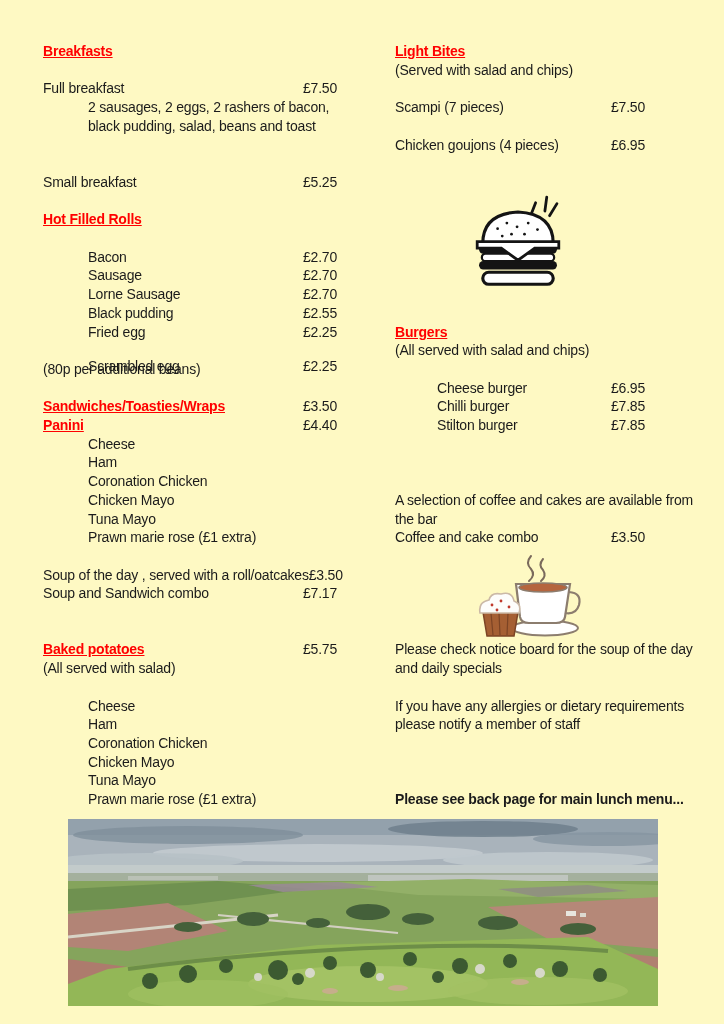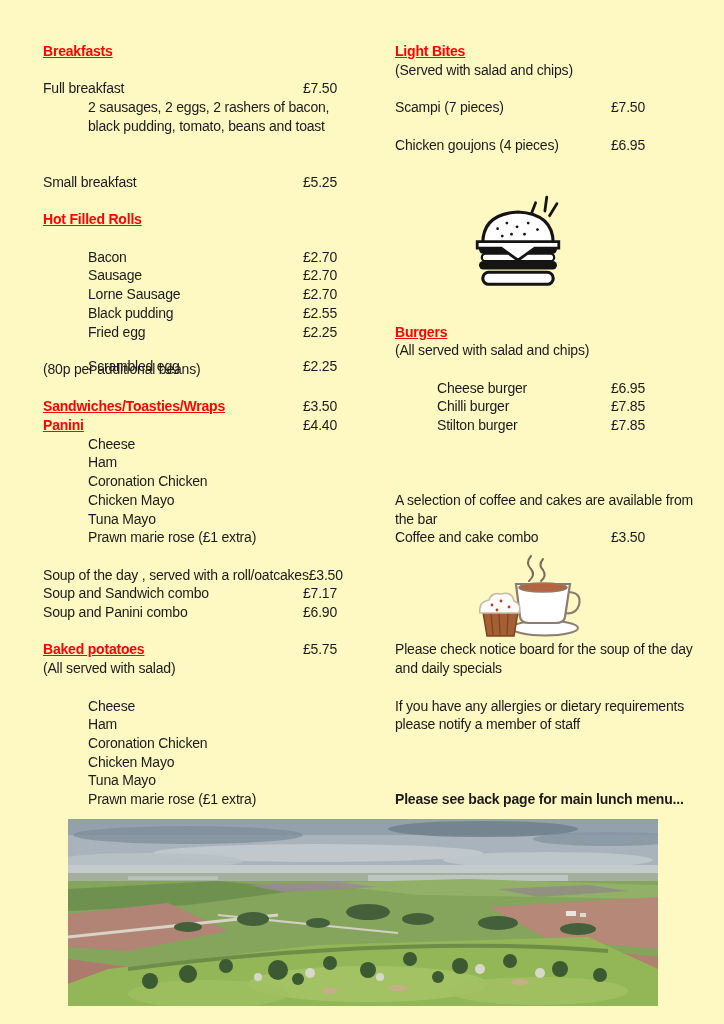--- a/index.html
+++ b/index.html
@@ -24,21 +24,21 @@
 
 <div class="page">
 
   <div class="ln L hd" style="top:42px">Breakfasts</div>
 
   <div class="row L" style="top:79.4px">
     <span>Full breakfast</span>
     <span>£7.50</span>
   </div>
   <div class="ln L ind" style="top:98.1px">2 sausages, 2 eggs, 2 rashers of bacon,</div>
-  <div class="ln L ind" style="top:116.8px">black pudding, tomato, beans and toast</div>
+  <div class="ln L ind" style="top:116.8px">black pudding, salad, beans and toast</div>
 
   <div class="row L" style="top:172.9px">
     <span>Small breakfast</span>
     <span>£5.25</span>
   </div>
 
   <div class="ln L hd" style="top:210.3px">Hot Filled Rolls</div>
 
   <div class="row L" style="top:247.7px">
     <span class="ind">Bacon</span>
@@ -81,24 +81,20 @@
   <div class="ln L ind" style="top:509.5px">Tuna Mayo</div>
   <div class="ln L ind" style="top:528.2px">Prawn marie rose (£1 extra)</div>
 
   <div class="row L" style="top:565.6px">
     <span>Soup of the day , served with a roll/oatcakes</span>
     <span>£3.50</span>
   </div>
   <div class="row L" style="top:584.3px">
     <span>Soup and Sandwich combo</span>
     <span>£7.17</span>
-  </div>
-  <div class="row L" style="top:603px">
-    <span>Soup and Panini combo</span>
-    <span>£6.90</span>
   </div>
 
   <div class="row L" style="top:640.4px">
     <span class="hd">Baked potatoes</span>
     <span>£5.75</span>
   </div>
   <div class="ln L" style="top:659.1px">(All served with salad)</div>
 
   <div class="ln L ind" style="top:696.5px">Cheese</div>
   <div class="ln L ind" style="top:715.2px">Ham</div>

